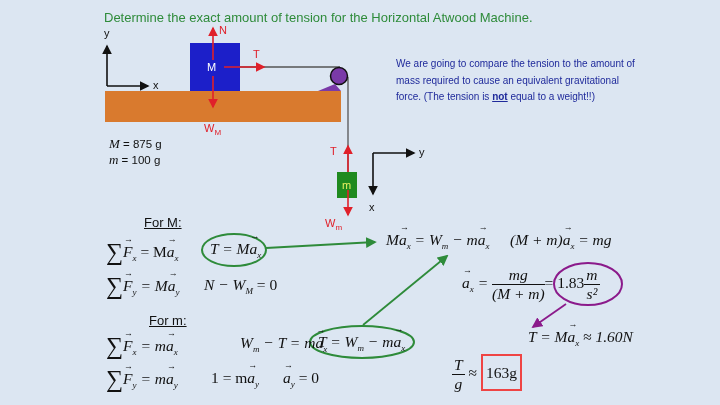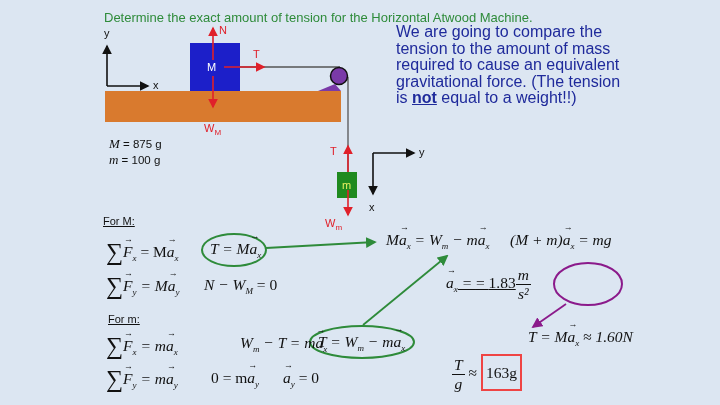--- a/index.html
+++ b/index.html
@@ -1,26 +1,26 @@
 <!DOCTYPE html>
 <html><head>
 <meta charset="utf-8">
 <style>
   html,body{margin:0;padding:0;}
   body{width:720px;height:405px;background:#dce6f2;position:relative;overflow:hidden;font-family:"Liberation Sans",sans-serif;}
   .abs{position:absolute;}
   .title{left:104px;top:10px;font-size:13px;color:#2e8b3a;white-space:nowrap;}
-  .note{left:396px;top:24px;width:240px;font-size:16px;line-height:16.5px;color:#1f2a9b;}
+  .note{left:396px;top:56px;width:240px;font-size:10px;line-height:16.5px;color:#1f2a9b;}
   .note u{font-weight:bold;}
   .lbl{font-size:11px;}
   .red{color:#e0202a;}
   .blk{color:#111;}
   .given{left:109px;top:136px;font-size:11.5px;line-height:15px;color:#111;}
   .given i{font-family:"Liberation Serif",serif;font-size:13px;}
-  .sect{font-size:11px;color:#111;text-decoration:underline;}
+  .sect{font-size:13px;color:#111;text-decoration:underline;margin-left:41px;}
   .eq{font-family:"Liberation Serif",serif;font-style:italic;font-size:15.5px;color:#111;white-space:nowrap;}
   .eq .n{font-style:normal;}
   .eq sub{font-size:9px;}
   .sigma{font-style:normal;font-size:24px;vertical-align:-3px;}
   .vec{position:relative;display:inline-block;}
   .vec::before{content:"\2192";position:absolute;top:-9px;left:1px;font-size:9px;font-style:normal;}
   .frac{display:inline-block;vertical-align:middle;text-align:center;}
   .frac .num{display:block;border-bottom:1px solid #111;padding:0 2px;}
   .frac .den{display:block;}
   .boxed{border:2px solid #ef4444;padding:8px 3px;}
@@ -115,23 +115,23 @@
 <div class="abs eq" style="left:106px;top:273px;"><span class="sigma">∑</span><span class="vec">F</span><sub>y</sub><span> = M</span><span class="vec">a</span><sub>y</sub></div>
 <div class="abs eq" style="left:204px;top:276px;"><span>N − W</span><sub>M</sub><span class="n"> = 0</span></div>
 
 <div class="abs sect" style="left:108px;top:313px;">For m:</div>
 
 <div class="abs eq" style="left:106px;top:333px;"><span class="sigma">∑</span><span class="vec">F</span><sub>x</sub><span> = m</span><span class="vec">a</span><sub>x</sub></div>
 <div class="abs eq" style="left:200px;top:334px;margin-left:40px;"><span>W</span><sub>m</sub><span> − T = m</span><span class="vec">a</span><sub>x</sub></div>
 <div class="abs eq" style="left:318px;top:333px;"><span>T = W</span><sub>m</sub><span> − m</span><span class="vec">a</span><sub>x</sub></div>
 
 <div class="abs eq" style="left:106px;top:366px;"><span class="sigma">∑</span><span class="vec">F</span><sub>y</sub><span> = m</span><span class="vec">a</span><sub>y</sub></div>
-<div class="abs eq" style="left:211px;top:369px;"><span class="n">0 = m</span><span class="vec">a</span><sub>y</sub></div>
+<div class="abs eq" style="left:211px;top:369px;"><span class="n">1 = m</span><span class="vec">a</span><sub>y</sub></div>
 <div class="abs eq" style="left:283px;top:369px;"><span class="vec">a</span><sub>y</sub><span class="n"> = 0</span></div>
 
 <div class="abs eq" style="left:386px;top:231px;"><span>M</span><span class="vec">a</span><sub>x</sub><span> = W</span><sub>m</sub><span> − m</span><span class="vec">a</span><sub>x</sub></div>
 <div class="abs eq" style="left:510px;top:231px;"><span>(M + m)</span><span class="vec">a</span><sub>x</sub><span> = mg</span></div>
 
-<div class="abs eq" style="left:446px;top:266px;text-decoration:underline;"><span class="vec">a</span><sub>x</sub><span> = </span><span class="n">= </span><span class="n">1.83</span><span class="frac"><span class="num">m</span><span class="den">s²</span></span></div>
+<div class="abs eq" style="left:462px;top:266px;"><span class="vec">a</span><sub>x</sub><span> = </span><span class="frac"><span class="num">mg</span><span class="den">(M + m)</span></span><span class="n">= </span><span class="n">1.83</span><span class="frac"><span class="num">m</span><span class="den">s²</span></span></div>
 
 <div class="abs eq" style="left:480px;top:328px;margin-left:48px;"><span>T = M</span><span class="vec">a</span><sub>x</sub><span> ≈ 1.60N</span></div>
 
 <div class="abs eq" style="left:452px;top:356px;"><span class="frac"><span class="num">T</span><span class="den">g</span></span><span class="n"> ≈ </span><span class="boxed n">163g</span></div>
 
 </body></html>

